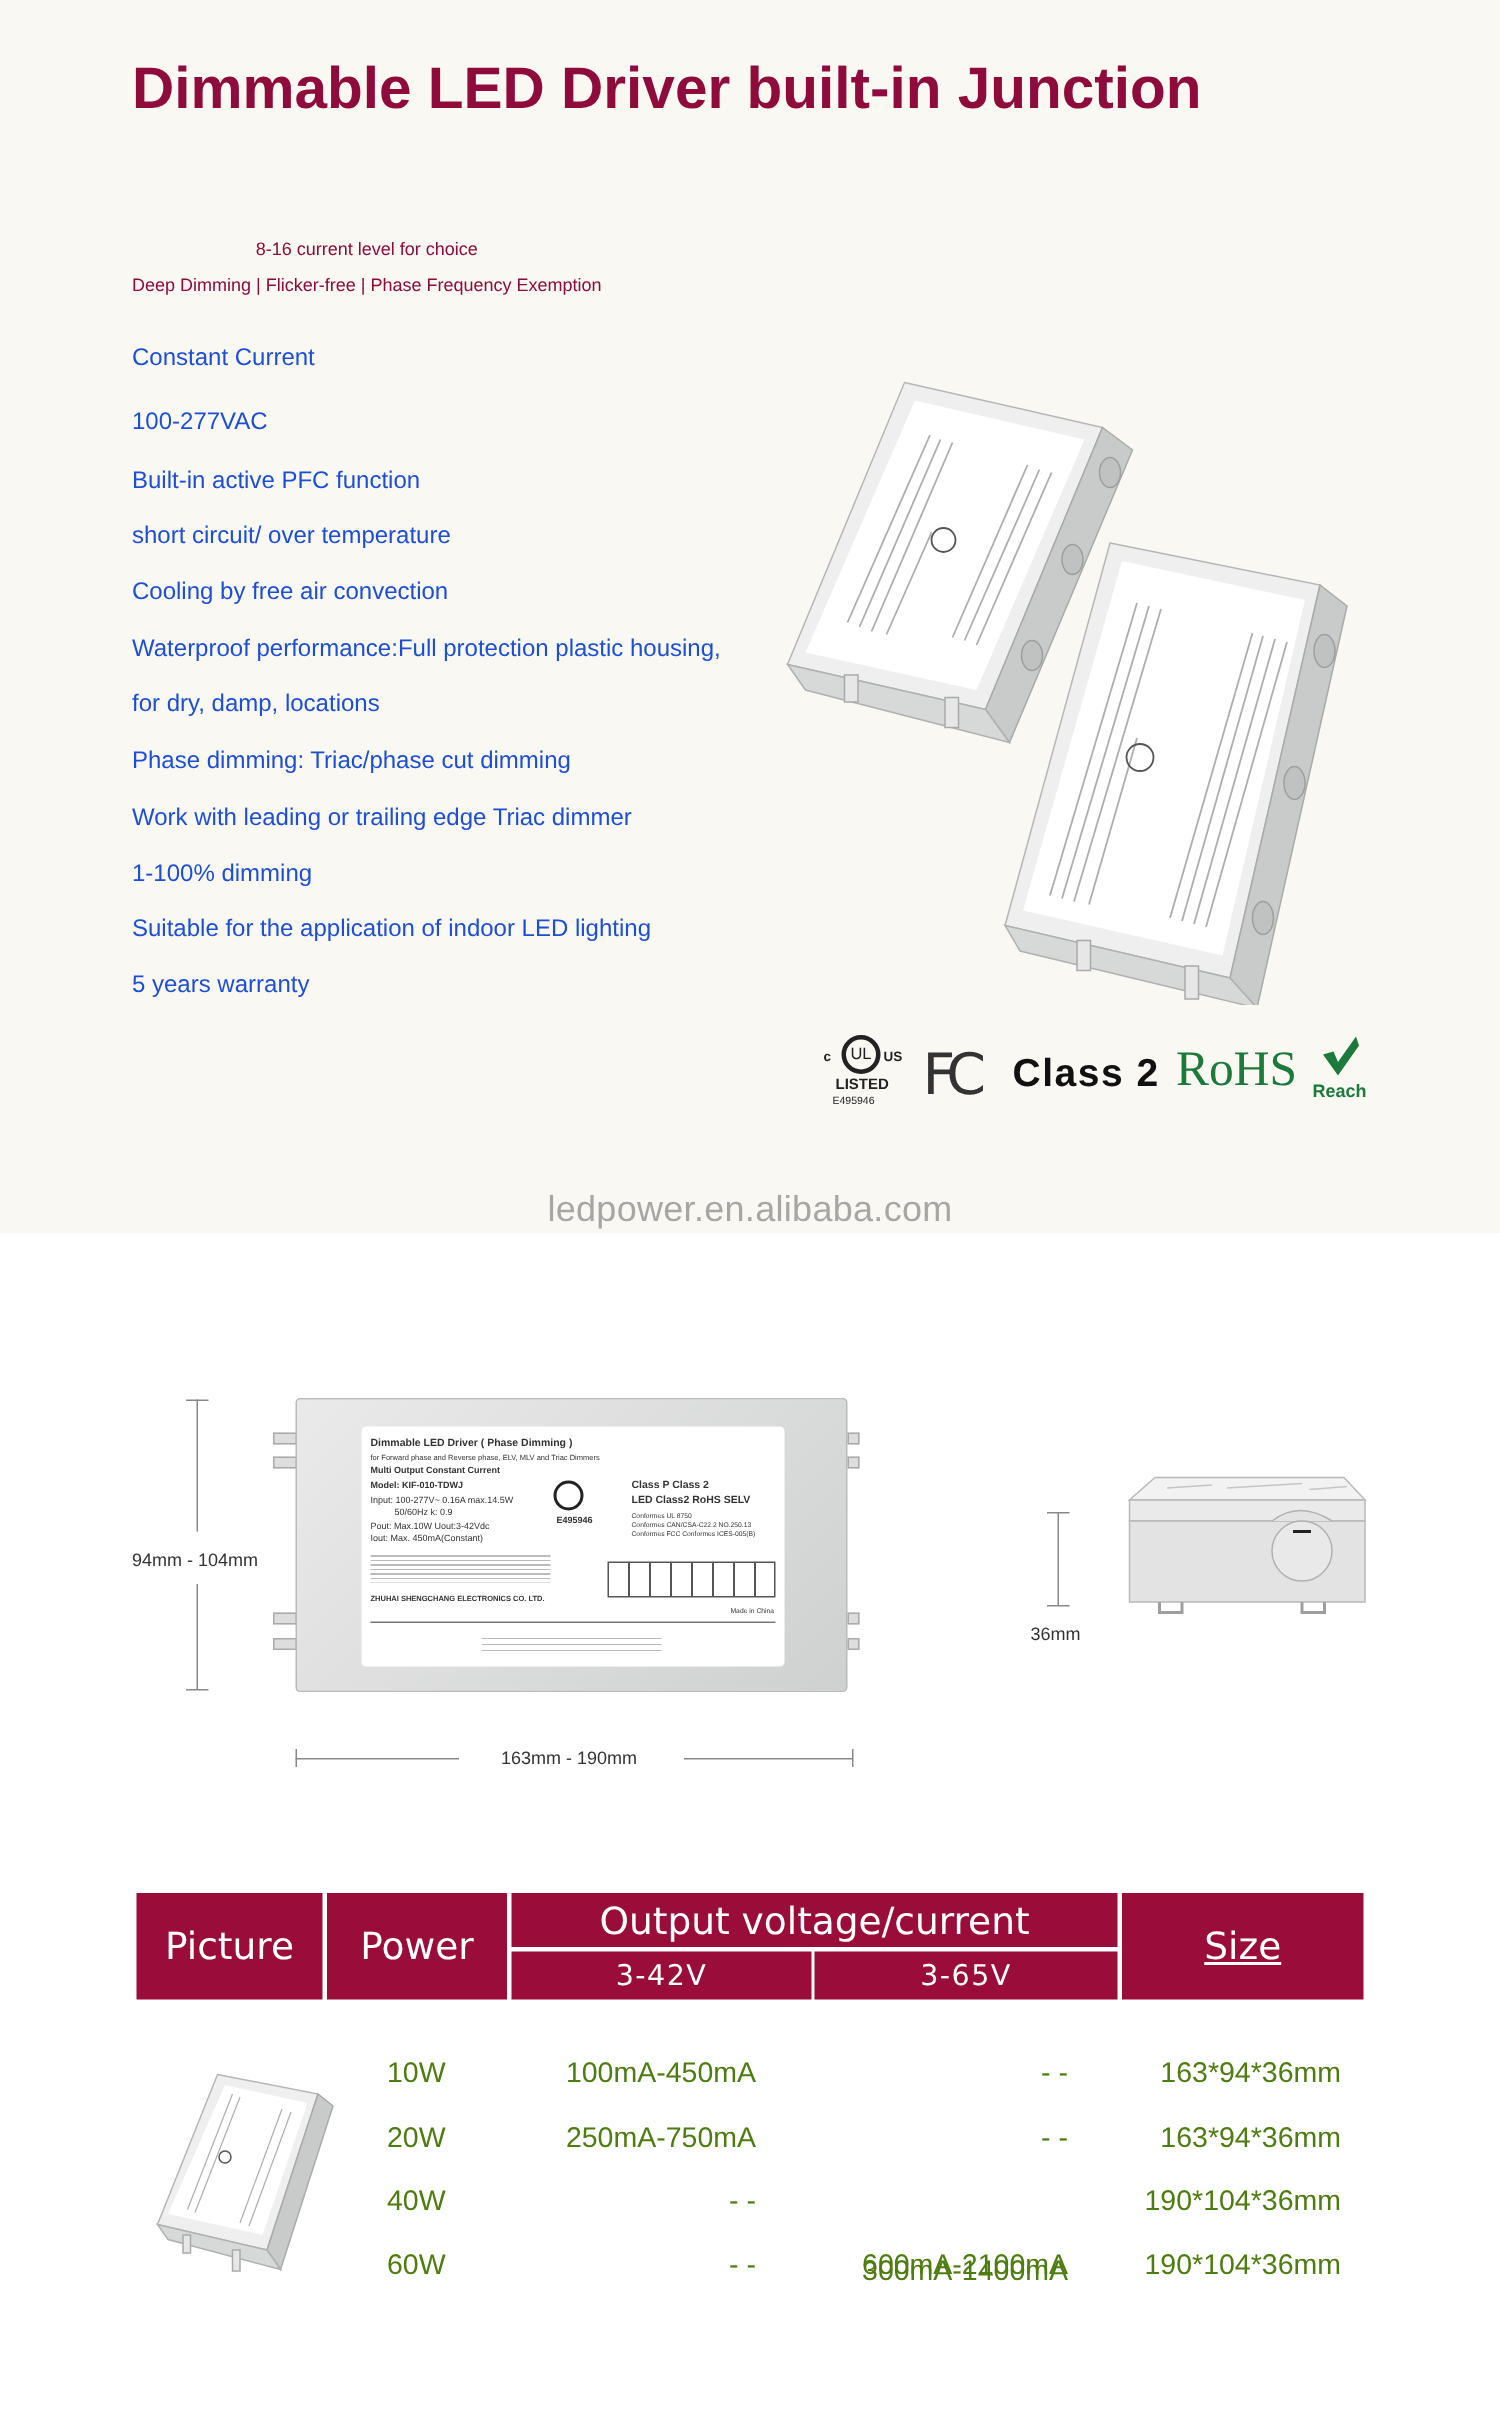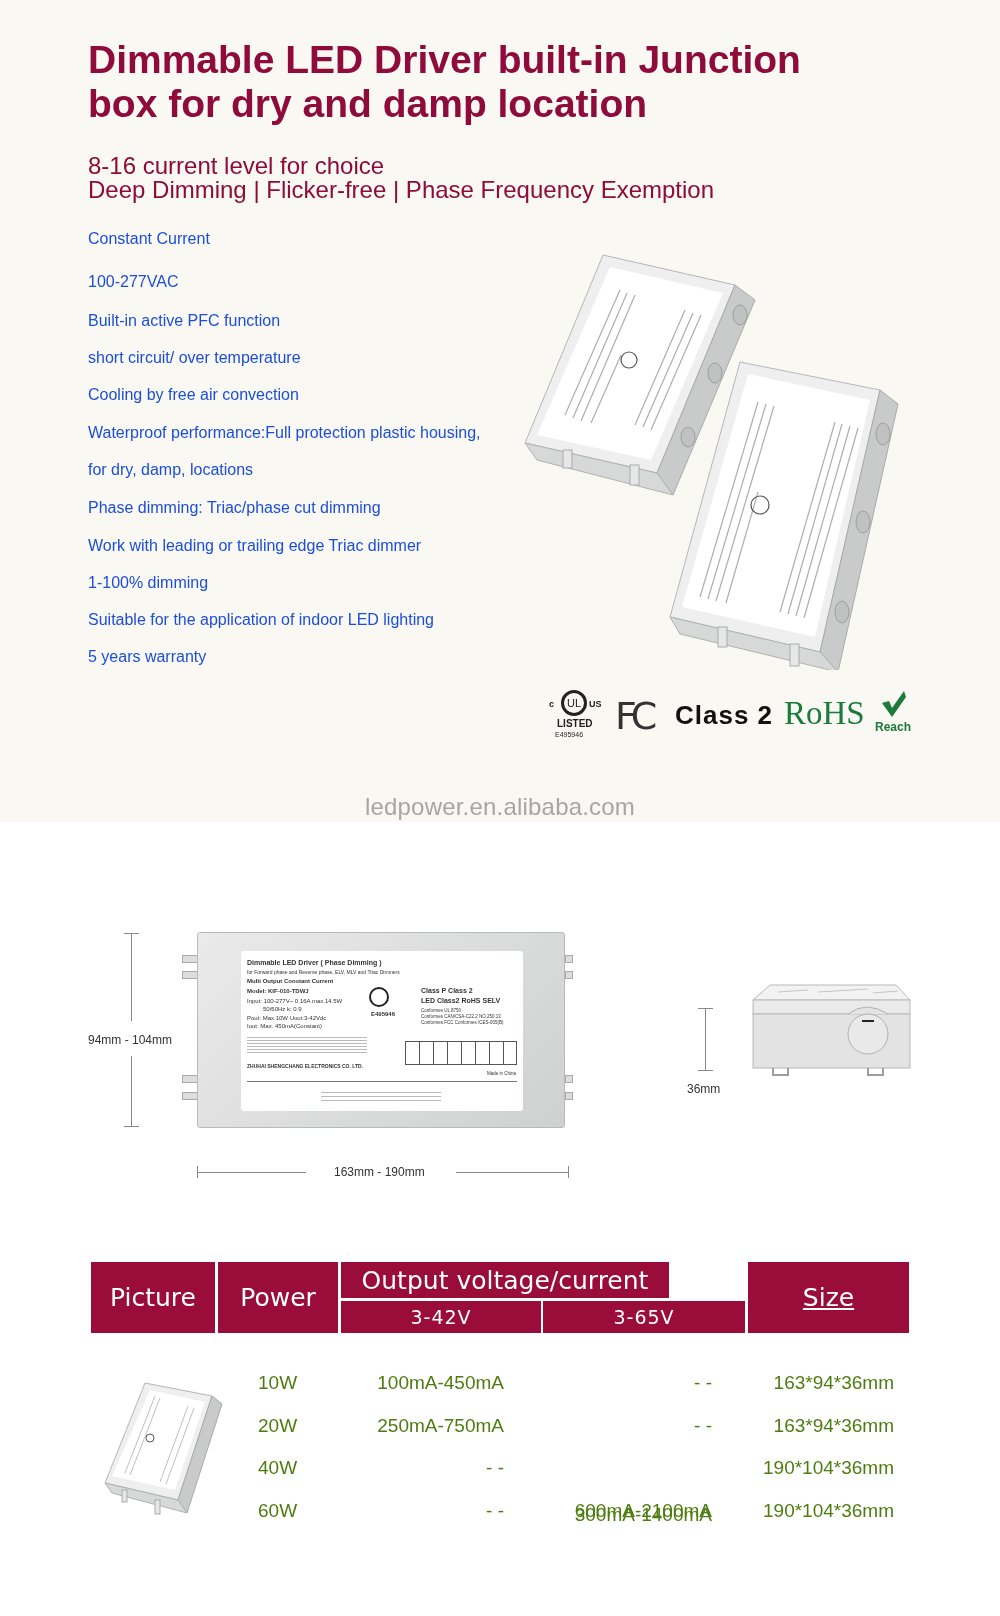--- a/index.html
+++ b/index.html
@@ -3,21 +3,21 @@
 <meta charset="utf-8">
 <style>
   * { box-sizing: border-box; margin: 0; padding: 0; }
   html, body { width: 1000px; height: 1616px; background: #ffffff; overflow: hidden; }
   body { position: relative; font-family: "Liberation Sans", sans-serif; color: #1a1a1a; }
   .abs { position: absolute; }
 
   
   .hero { position: absolute; left: 0; top: 0; width: 1000px; height: 822px; background: #faf8f3; }
   .title { position: absolute; left: 88px; top: 38px; width: 800px; font-size: 39px; line-height: 44px; font-weight: bold; color: #8e0b3b; }
-  .subtitle { position: absolute; left: 88px; top: 154px; font-size: 24px; line-height: 24px; color: #8e0b3b; }
+  .subtitle { position: absolute; left: 88px; top: 154px; font-size: 12px; line-height: 24px; color: #8e0b3b; text-align: center; }
   .features { position: absolute; left: 88px; top: 0; }
   .feature { position: absolute; left: 0; font-size: 16px; line-height: 20px; color: #1d4ed8; white-space: nowrap; }
 
   .watermark { position: absolute; left: 0; width: 1000px; top: 793px; text-align: center; font-size: 24px; color: #a8a6a4; letter-spacing: 0.2px; }
 
   
   .driver-box { position: absolute; background: linear-gradient(135deg, #e9eae9, #cfd1d0); border: 1px solid #b9bbba; border-radius: 3px; }
   .driver-label { position: absolute; background: #ffffff; border-radius: 3px; }
   .tab { position: absolute; background: #dcdddc; border: 1px solid #a9abaa; }
 
@@ -44,21 +44,20 @@
   .th-sub { font-size: 19px; letter-spacing: 1px; }
   .td { position: absolute; font-size: 19px; color: #4d7c0f; white-space: nowrap; line-height: 22px; }
   .td.r { text-align: right; }
 </style>
 </head>
 <body>
 
 <section class="hero">
   <h1 class="title">
     <span>Dimmable LED Driver built-in Junction</span><br>
-    <span>box for dry and damp location</span>
   </h1>
 
   <div class="subtitle">
     <div>8-16 current level for choice</div>
     <div>Deep Dimming | Flicker-free | Phase Frequency Exemption</div>
   </div>
 
   <div class="features">
     <div class="feature" style="top:229px">Constant Current</div>
     <div class="feature" style="top:272px">100-277VAC</div>
@@ -217,21 +216,21 @@
     <circle cx="120" cy="54" r="20" fill="#e8e9e8" stroke="#b0b2b1"></circle>
     <rect x="114" y="40" width="12" height="2" fill="#222"></rect>
     <path d="M25,88 L25,95 L40,95 L40,88" fill="none" stroke="#9d9f9e" stroke-width="2"></path>
     <path d="M120,88 L120,95 L135,95 L135,88" fill="none" stroke="#9d9f9e" stroke-width="2"></path>
   </svg>
 </section>
 
 <section>
   <div class="thead-cell th-main" style="left:91px; top:1262px; width:124px; height:71px;">Picture</div>
   <div class="thead-cell th-main" style="left:218px; top:1262px; width:120px; height:71px;">Power</div>
-  <div class="thead-cell th-main" style="left:341px; top:1262px; width:328px; height:36px;">Output voltage/current</div>
+  <div class="thead-cell th-main" style="left:341px; top:1262px; width:404px; height:36px;">Output voltage/current</div>
   <div class="thead-cell th-sub" style="left:341px; top:1301px; width:200px; height:32px;">3-42V</div>
   <div class="thead-cell th-sub" style="left:543px; top:1301px; width:202px; height:32px;">3-65V</div>
   <div class="thead-cell th-main" style="left:748px; top:1262px; width:161px; height:71px;text-decoration:underline;">Size</div>
 
   <svg class="abs" style="left:100px; top:1378px;" width="125" height="145" viewBox="0 0 125 145">
     <polygon points="45,5 112,18 78,122 5,105" fill="#eeefee" stroke="#b5b7b6"></polygon>
     <polygon points="112,18 122,26 87,135 78,122" fill="#c9cbca" stroke="#a9abaa"></polygon>
     <polygon points="5,105 78,122 87,135 12,115" fill="#d7d9d8" stroke="#b0b2b1"></polygon>
     <polygon points="50,12 105,24 75,112 12,98" fill="#ffffff"></polygon>
     <g stroke="#777" stroke-width="0.8" opacity="0.6">

